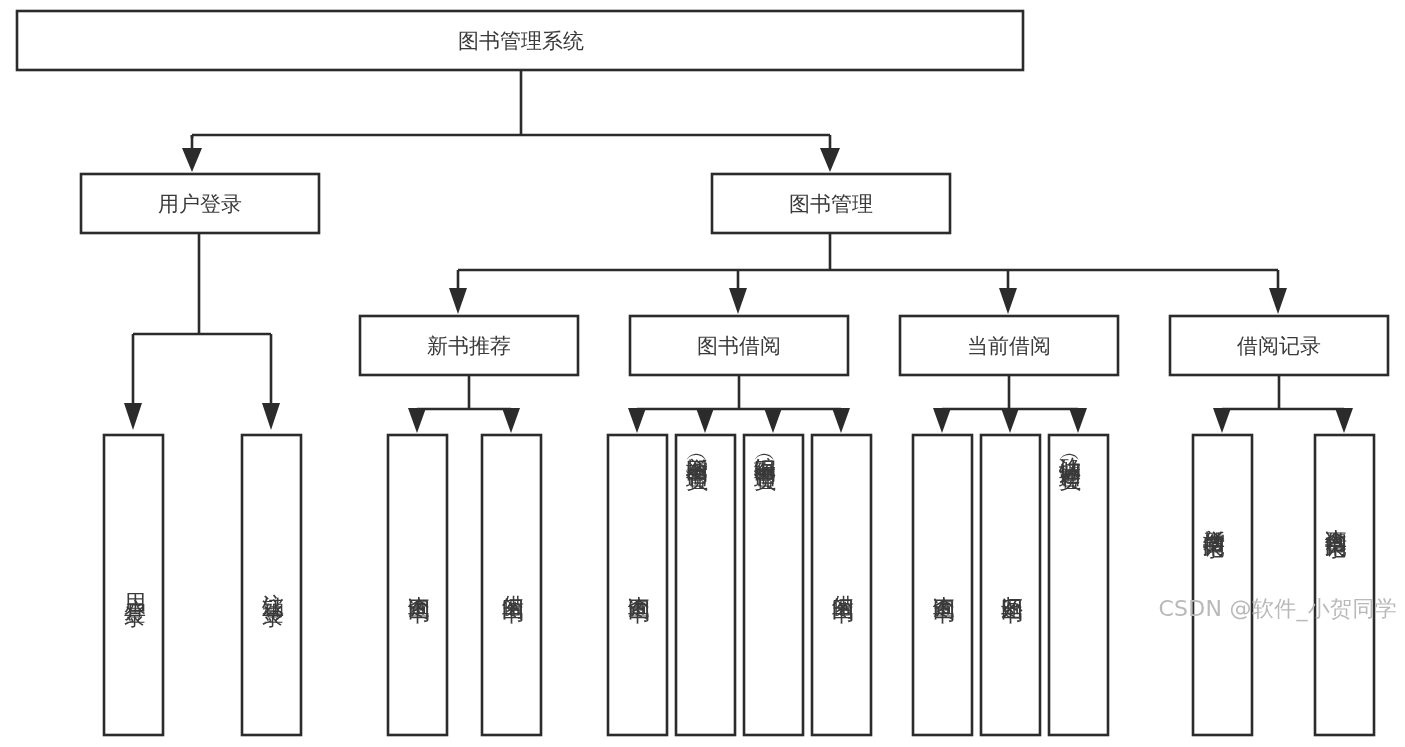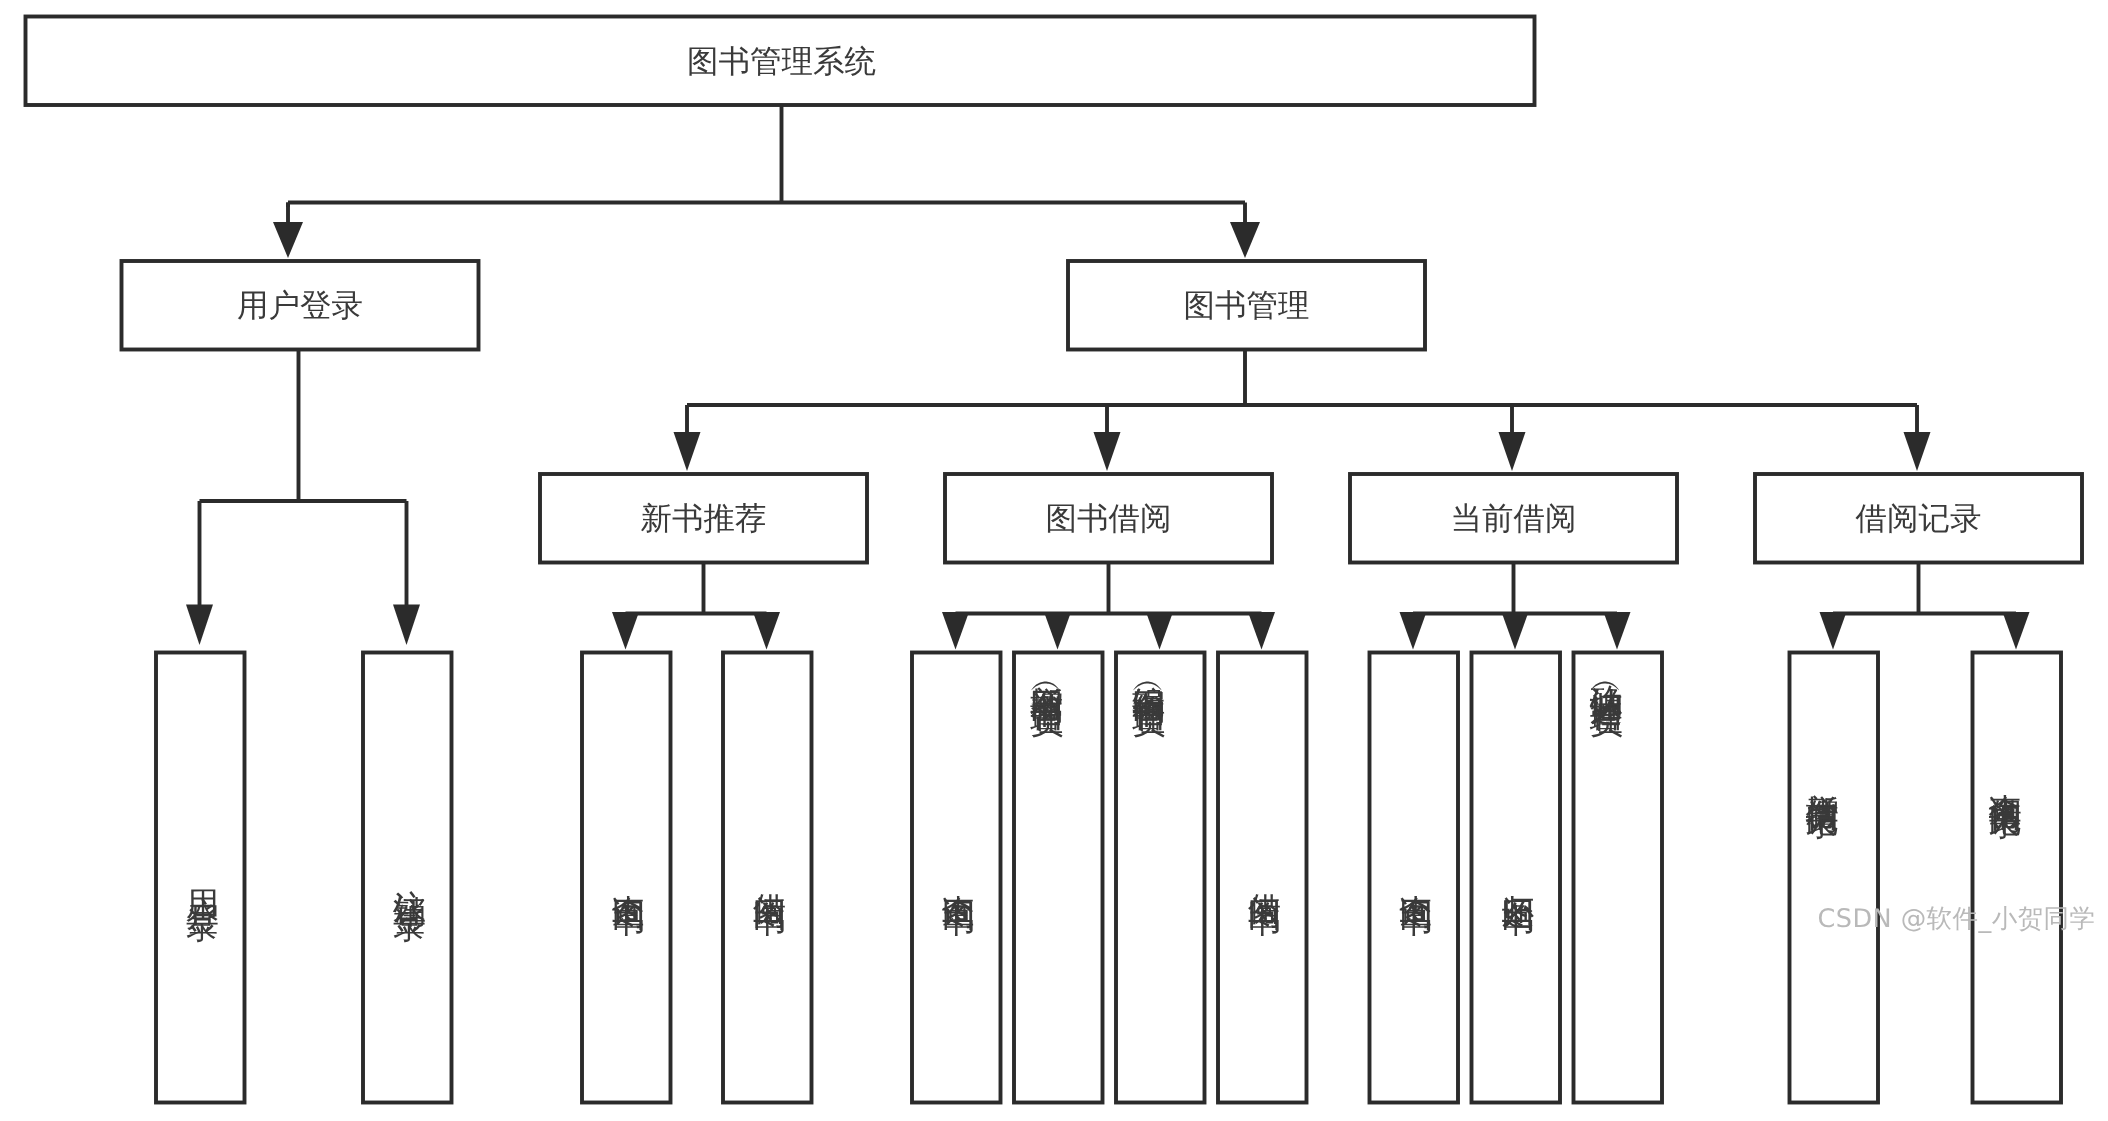--- a/index.html
+++ b/index.html
@@ -53,21 +53,21 @@
   }
   .node-label.vertical-text {
     text-anchor: middle;
     font-size: 22px;
   }
   .watermark {
     position: absolute;
     right: 8px;
     bottom: 4px;
     font-family: "DejaVu Sans", "Liberation Sans", sans-serif;
-    font-size: 17px;
+    font-size: 22px;
     color: #b9b9b9;
     white-space: nowrap;
     letter-spacing: 0.3px;
   }
 </style>
 </head>
 <body>
 
 <div id="diagram-root">
 

